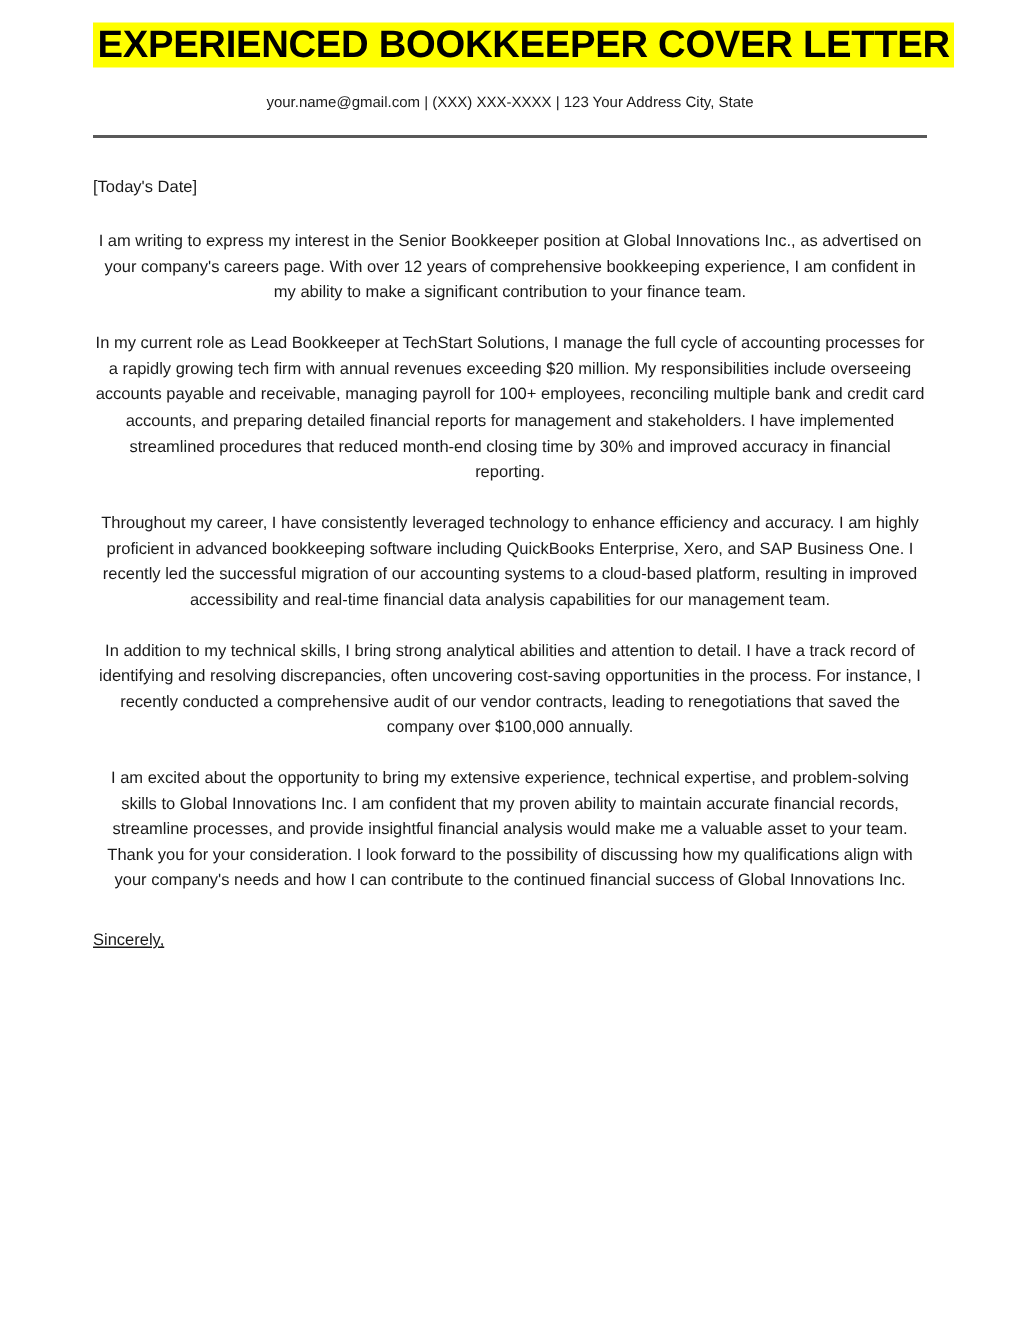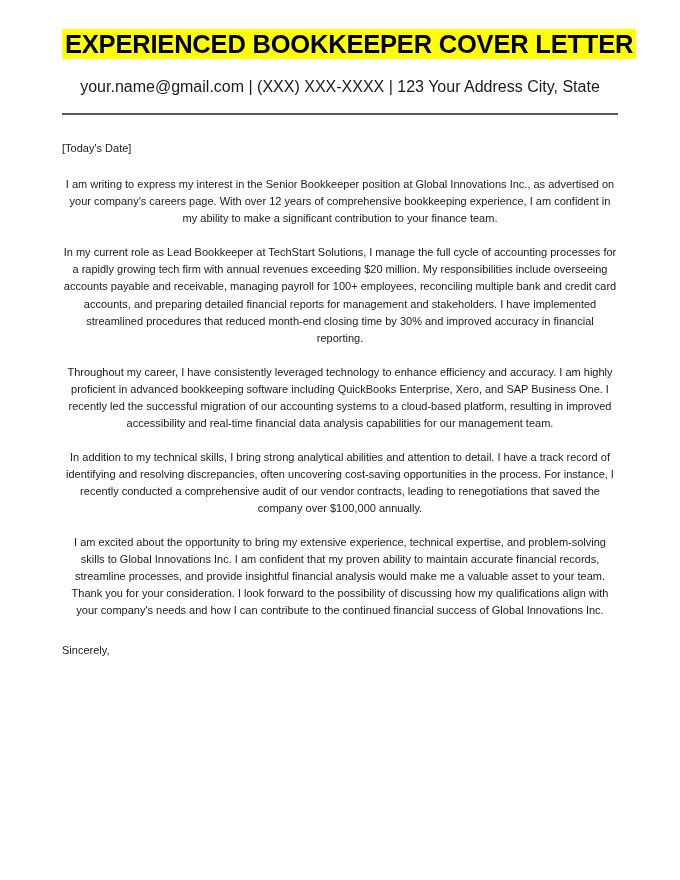--- a/index.html
+++ b/index.html
@@ -18,41 +18,41 @@
     position: relative;
     width: 680px;
     height: 880px;
     background: #ffffff;
     box-sizing: border-box;
     padding: 0 62px;
   }
 
   
   .letter-header {
-    padding-top: 26px;
+    padding-top: 12px;
   }
   .letter-title {
     font-size: 25.5px;
     font-weight: bold;
     letter-spacing: -0.2px;
     line-height: 1.42;
     color: #000000;
     text-align: center;
     margin: 0;
     white-space: nowrap;
   }
   .letter-title .hl {
     background-color: #ffff00;
     padding: 1px 3px;
     box-decoration-break: clone;
     -webkit-box-decoration-break: clone;
   }
   .contact-line {
     text-align: center;
-    font-size: 16px;
+    font-size: 10px;
     line-height: 1.5;
     color: #1a1a1a;
     margin-top: 13px;
   }
   .header-rule {
     border: 0;
     border-top: 2px solid #595959;
     margin: 14px 0 0 0;
     width: 100%;
   }
@@ -76,20 +76,21 @@
   }
   .salutation {
     margin: 0 0 17px 0;
   }
   .body-paragraph {
     margin: 0 0 17px 0;
     text-align: center;
   }
   .closing {
     margin: 23px 0 0 0;
+    text-decoration: underline;
   }
 </style>
 </head>
 <body>
 
 <div class="page">
 
   <header class="letter-header">
     <h1 class="letter-title"><span class="hl">EXPERIENCED BOOKKEEPER COVER LETTER</span></h1>
     <div class="contact-line">your.name@gmail.com | (XXX) XXX-XXXX | 123 Your Address City, State</div>

